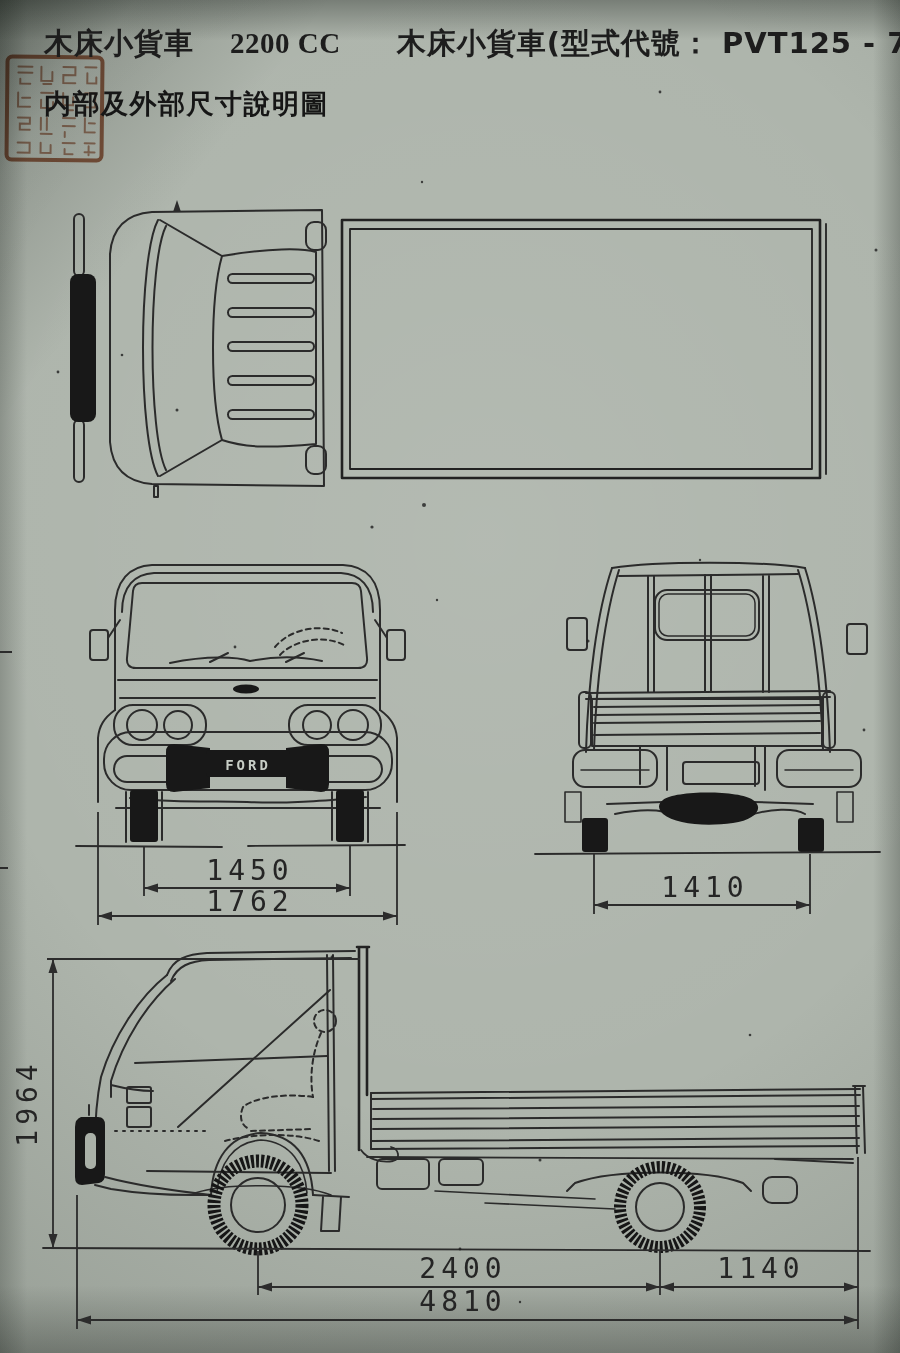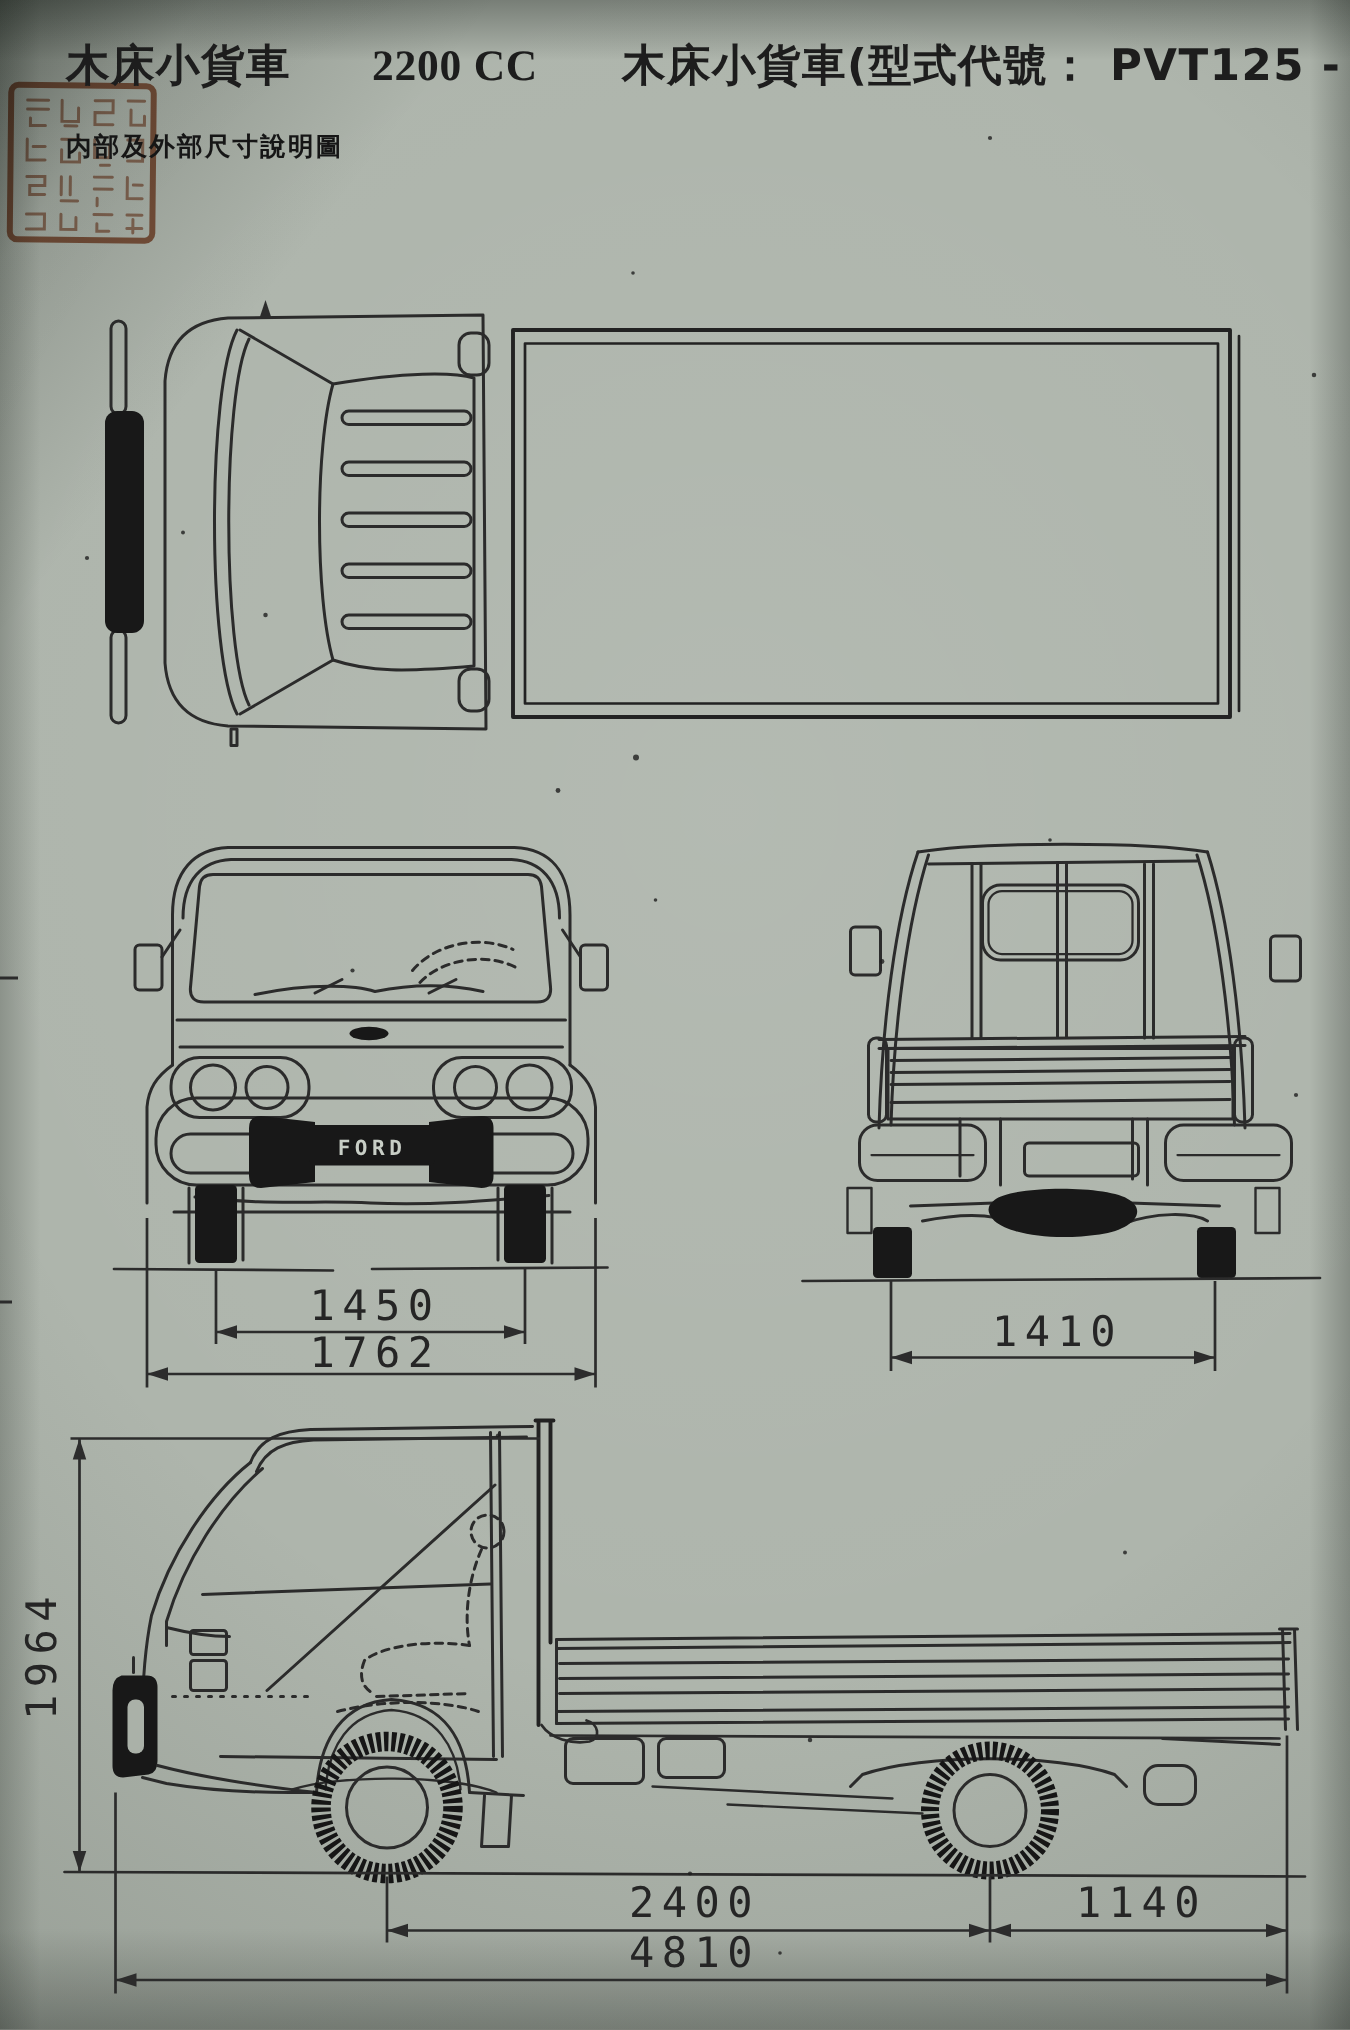--- a/index.html
+++ b/index.html
@@ -15,26 +15,26 @@
       #aeb5ac;
     font-family:"DejaVu Sans", sans-serif;
   }
   .abs{position:absolute;}
   svg{position:absolute;overflow:visible;}
   .title-row{
     left:44px;top:24px;white-space:nowrap;color:#1d1d1d;z-index:3;
     font-weight:700;font-size:29px;letter-spacing:1px;
     font-family:"DejaVu Sans", sans-serif;
   }
-  .latin-serif{font-family:"Liberation Serif","DejaVu Serif",serif;font-weight:700;letter-spacing:0.5px;margin-left:18px;}
+  .latin-serif{font-family:"Liberation Serif","DejaVu Serif",serif;font-weight:700;letter-spacing:0.5px;}
   .gap-a{display:inline-block;width:36px;}
   .gap-b{display:inline-block;width:56px;}
   .subtitle{
     left:44px;top:86px;color:#161616;z-index:3;
-    font-weight:700;font-size:17px;letter-spacing:1.5px;white-space:nowrap;
+    font-weight:700;font-size:27px;letter-spacing:1.5px;white-space:nowrap;
   }
   .stamp{left:4px;top:54px;width:102px;height:112px;z-index:2;mix-blend-mode:multiply;transform:rotate(.6deg);}
   .ink{stroke:#2b2b2b;stroke-width:2;fill:none;stroke-linecap:round;stroke-linejoin:round;}
   .ink-h{stroke:#222;stroke-width:2.6;fill:none;stroke-linecap:round;stroke-linejoin:round;}
   .fill-ink{fill:#181818;stroke:none;}
   .dash{stroke-dasharray:5 4;}
   .dot{stroke-dasharray:2 6;}
   .dim{stroke:#2c2c2c;stroke-width:1.8;fill:none;}
   .arr{fill:#2c2c2c;stroke:none;}
   text.dimtxt{

